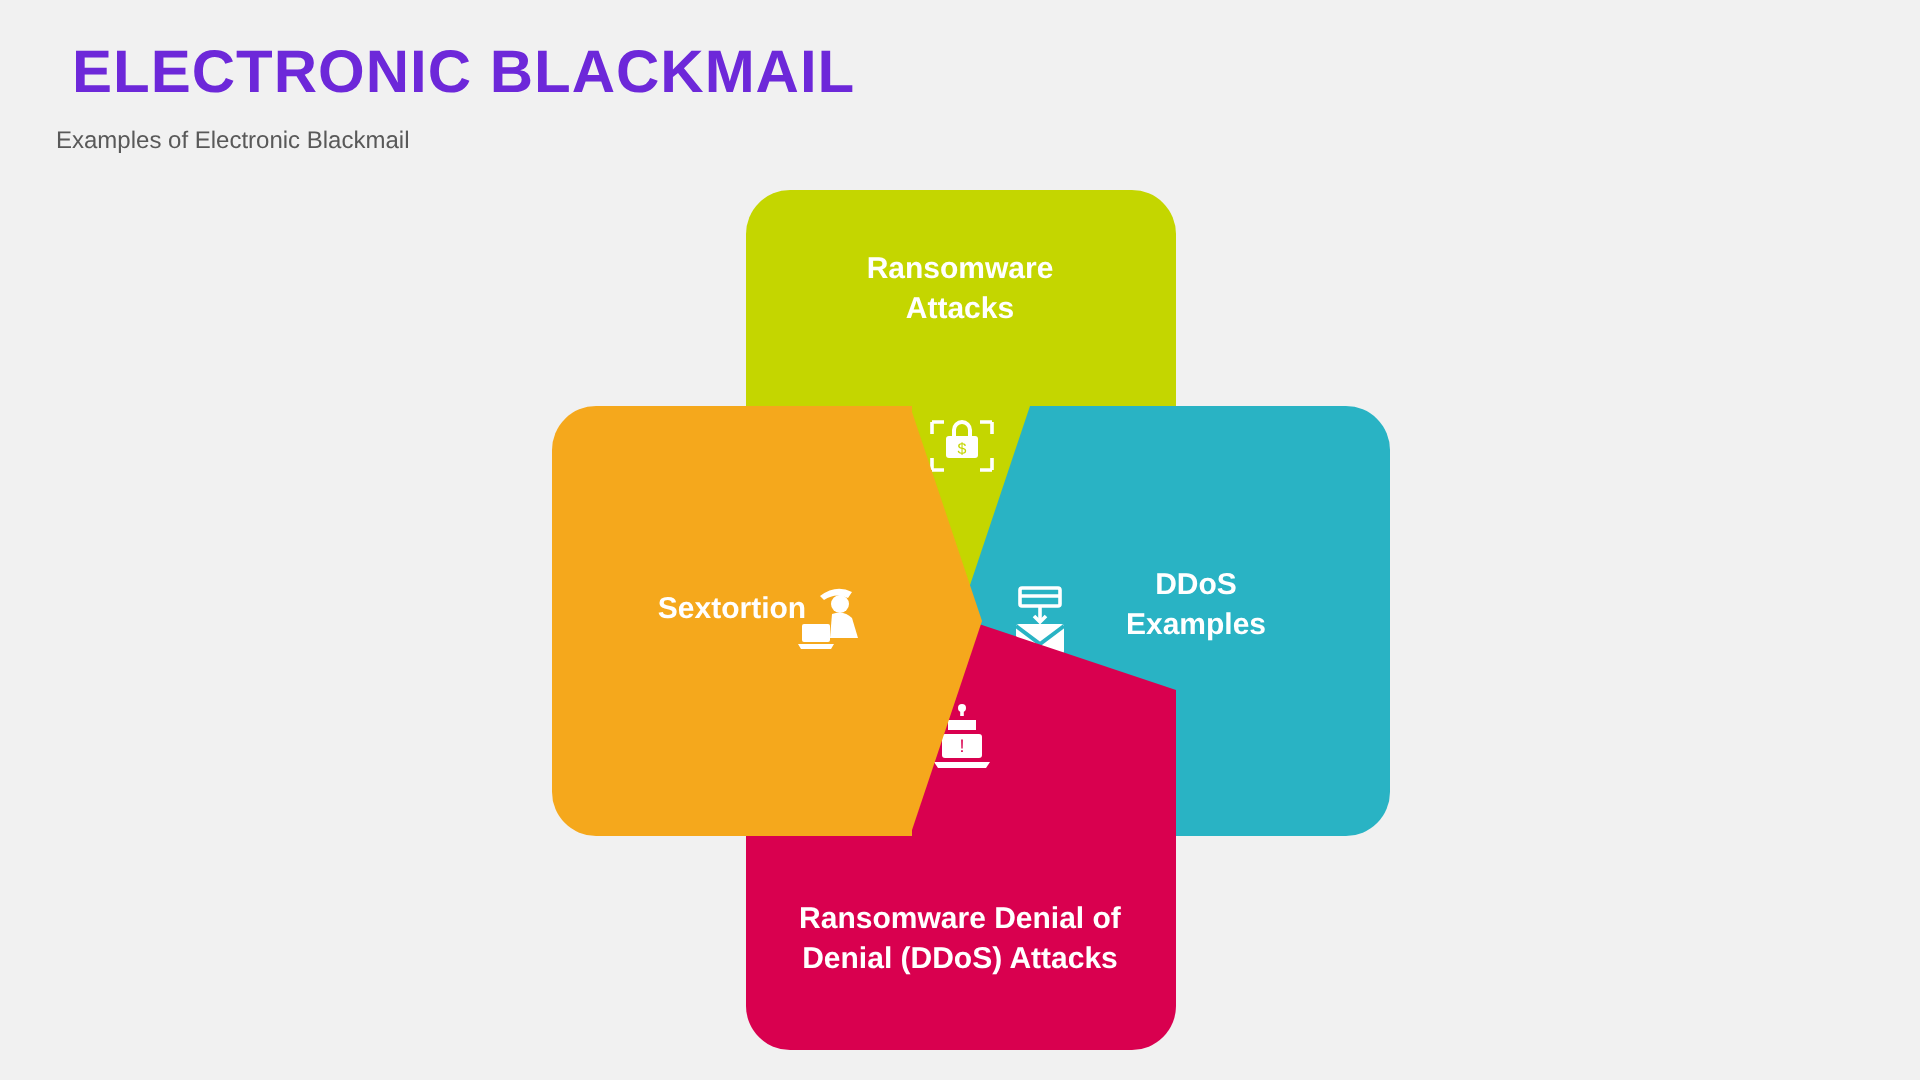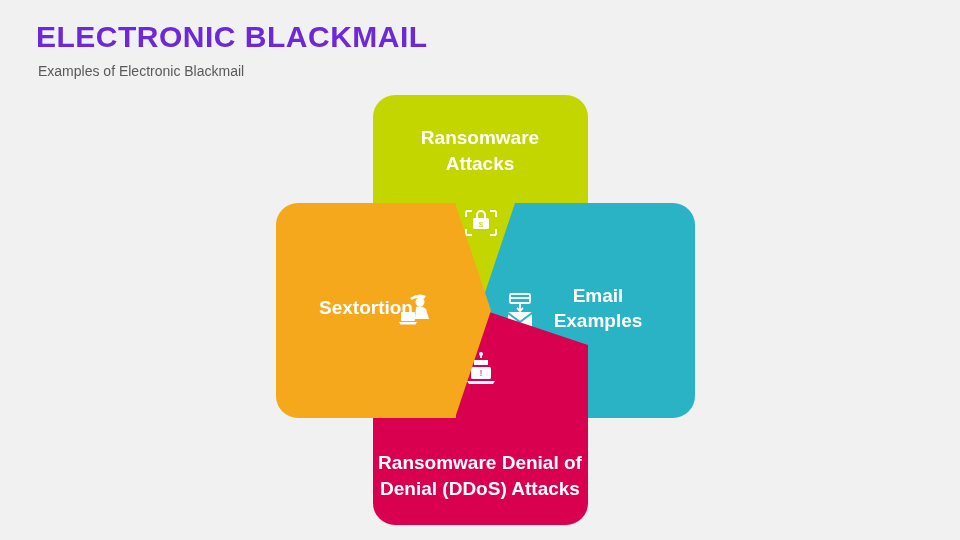--- a/index.html
+++ b/index.html
@@ -24,23 +24,23 @@
     left: 36px;
     top: 20px;
     font-size: 30px;
     font-weight: bold;
     letter-spacing: 0.5px;
     color: #6d28d9;
     text-transform: uppercase;
   }
   .subtitle {
     position: absolute;
-    left: 38px;
+    left: 28px;
     top: 63px;
-    font-size: 14px;
+    font-size: 12px;
     color: #595959;
   }
 
   
   .diagram {
     position: absolute;
     left: 265px;
     top: 95px;
     width: 430px;
     height: 430px;
@@ -79,21 +79,21 @@
   }
   .arm-left {
     left: 0; top: 0;
     width: 180px; height: 215px;
     border-radius: 22px 0 0 22px;
   }
 
   .label {
     position: absolute;
     color: #ffffff;
-    font-size: 19px;
+    font-size: 15px;
     font-weight: bold;
     line-height: 1.35;
     text-align: center;
     width: 100%;
   }
   .icon {
     position: absolute;
     color: #ffffff;
   }
 
@@ -143,21 +143,21 @@
       </div>
     </div>
 
     <div class="quad q-right">
       <div class="arm arm-right" style="background:#29b3c4;"></div>
 
       <svg style="position:absolute;left:-1px;top:0;" width="36" height="215">
         <polygon points="36,0 36,215 0,107.5" fill="#29b3c4"></polygon>
       </svg>
       <div class="label lbl-right">
-        <div>Email</div>
+        <div>DDoS</div>
         <div>Examples</div>
       </div>
       <div class="icon ic-right">
         <svg width="40" height="40" viewBox="0 0 40 40" fill="none" stroke="#ffffff" stroke-width="1.8">
           <rect x="10" y="4" width="20" height="9" rx="1" fill="none" stroke="#ffffff"></rect>
           <path d="M10 8 h20" stroke="#ffffff"></path>
           <path d="M20 13 v7" stroke="#ffffff"></path>
           <path d="M17 18 l3 3 3 -3" stroke="#ffffff" fill="none"></path>
           <rect x="8" y="22" width="24" height="15" rx="1.5" fill="#ffffff" stroke="none"></rect>
           <path d="M8 23 l12 9 12 -9" stroke="#29b3c4" stroke-width="2" fill="none"></path>

